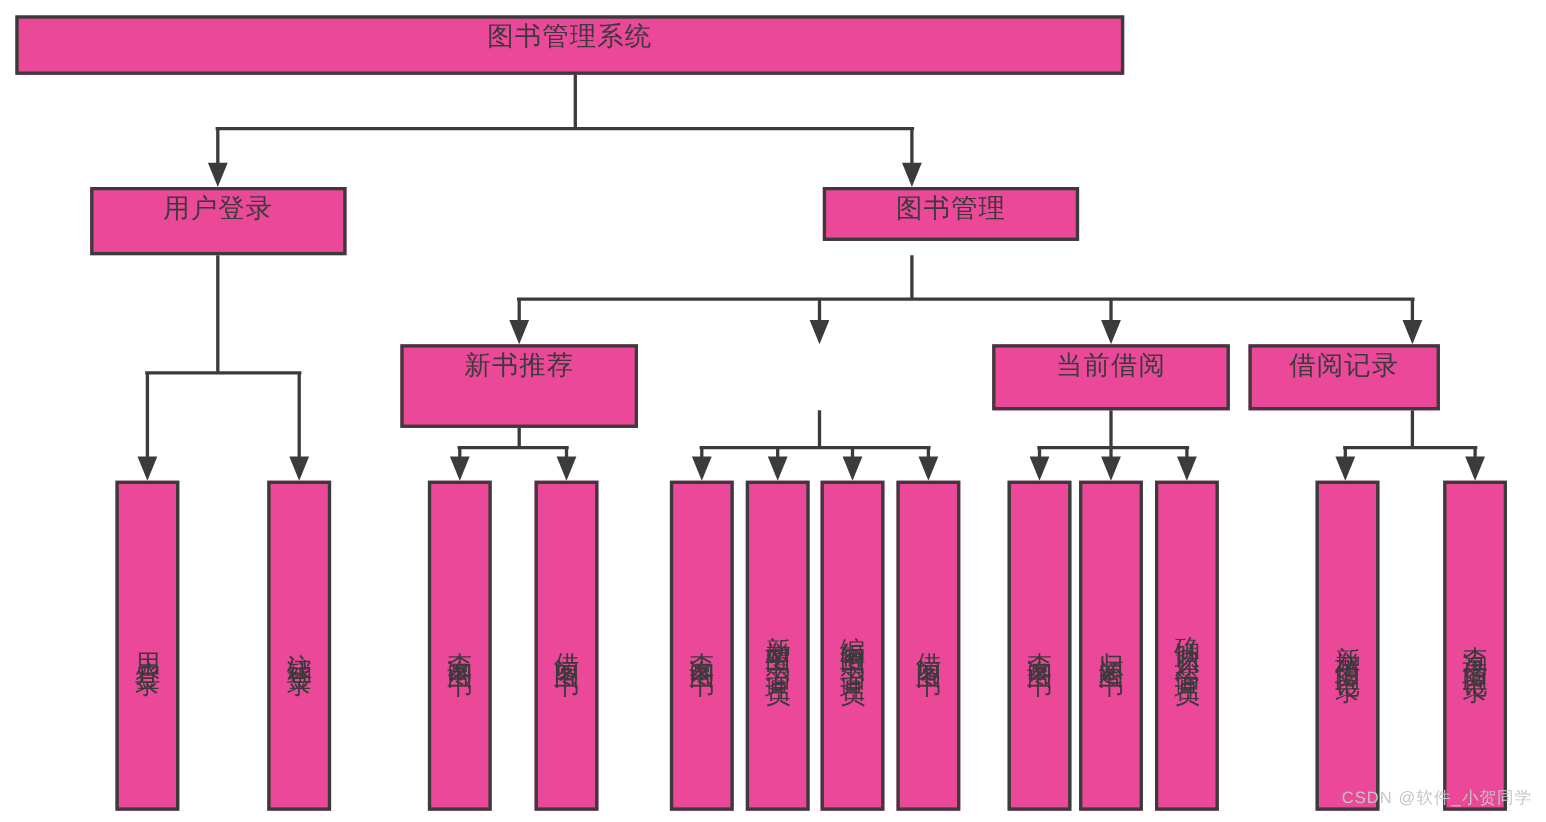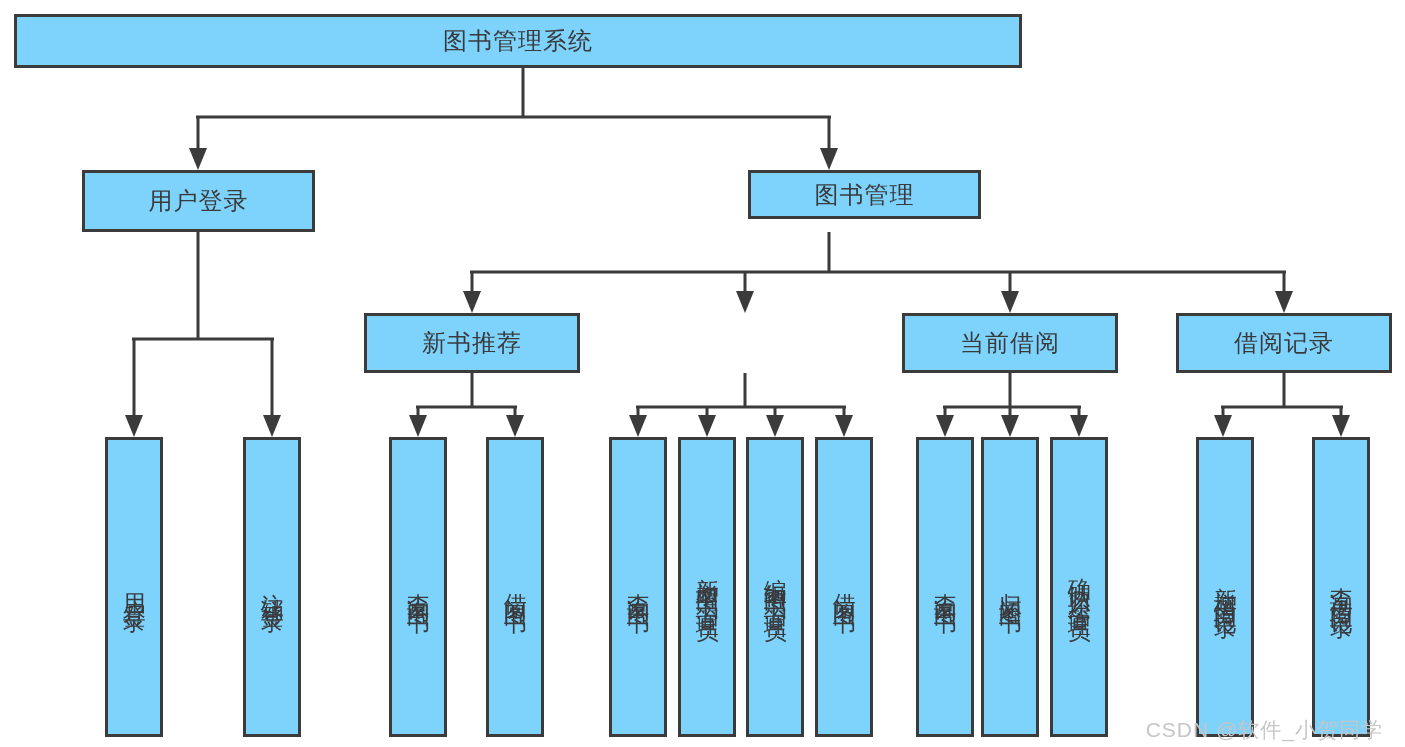--- a/index.html
+++ b/index.html
@@ -2,54 +2,54 @@
 <html><head>
 <meta charset="utf-8">
 <style>
   html,body{margin:0;padding:0;background:#ffffff;}
   .canvas{
     position:relative;width:1405px;height:747px;background:#ffffff;overflow:hidden;
     font-family:"Liberation Sans","DejaVu Sans",sans-serif;color:#3a3a3c;
   }
   .wires{position:absolute;left:0;top:0;width:1405px;height:747px;}
   .box{
-    position:absolute;box-sizing:border-box;border:3px solid #3b3b3b;background:#7dd3fc;
-    display:flex;align-items:center;justify-content:center;text-align:center;
+    position:absolute;box-sizing:border-box;border:3px solid #3b3b3b;background:#ec4899;
+    display:flex;justify-content:center;text-align:center;
     font-size:24px;letter-spacing:1px;z-index:2;
   }
   
   #n-root{left:14px;top:14px;width:1008px;height:54px;}
   #n-user-login{left:82px;top:170px;width:233px;height:62px;}
   #n-book-mgmt{left:712px;top:170px;width:233px;height:49px;margin-left:36px;}
-  #n-new-books{left:364px;top:313px;width:216px;height:60px;}
+  #n-new-books{left:364px;top:313px;width:216px;height:76px;}
   #n-book-borrow{left:637px;top:313px;width:216px;height:60px;}
   #n-current-borrow{left:902px;top:313px;width:216px;height:60px;font-family:Liberation Serif, serif;}
-  #n-borrow-records{left:1176px;top:313px;width:216px;height:60px;}
+  #n-borrow-records{left:1135px;top:313px;width:174px;height:60px;}
   
   .leaf{top:437px;width:58px;height:300px;font-size:23px;}
   .leaf .vtext{
     writing-mode:vertical-rl;text-orientation:mixed;
     letter-spacing:6px;line-height:1.1;white-space:nowrap;
   }
   #n-login{left:105px;}
   #n-logout{left:243px;}
   #n-nb-query{left:389px;}
   #n-nb-borrow{left:486px;}
   #n-bb-query{left:609px;}
   #n-bb-add{left:678px;}
   #n-bb-edit{left:746px;}
   #n-bb-borrow{left:815px;}
   #n-cb-query{left:916px;}
   #n-cb-return{left:981px;}
   #n-cb-confirm{left:1050px;}
   #n-br-add{left:1196px;}
   #n-br-query{left:1312px;}
   .watermark{
-    position:absolute;right:22px;top:716px;z-index:3;
-    font-size:21px;letter-spacing:1px;color:#c6c6c6;
+    position:absolute;right:12px;top:716px;z-index:3;
+    font-size:15px;letter-spacing:1px;color:#c6c6c6;
   }
 </style>
 </head>
 <body>
 
 <div class="canvas">
 
   <svg class="wires" width="1405" height="747" viewBox="0 0 1405 747" xmlns="http://www.w3.org/2000/svg">
     <g stroke="#3b3b3b" stroke-width="3" fill="none">
       <path d="M523,68 V117 M196,117 H831 M198,117 V149 M829,117 V149"></path>

